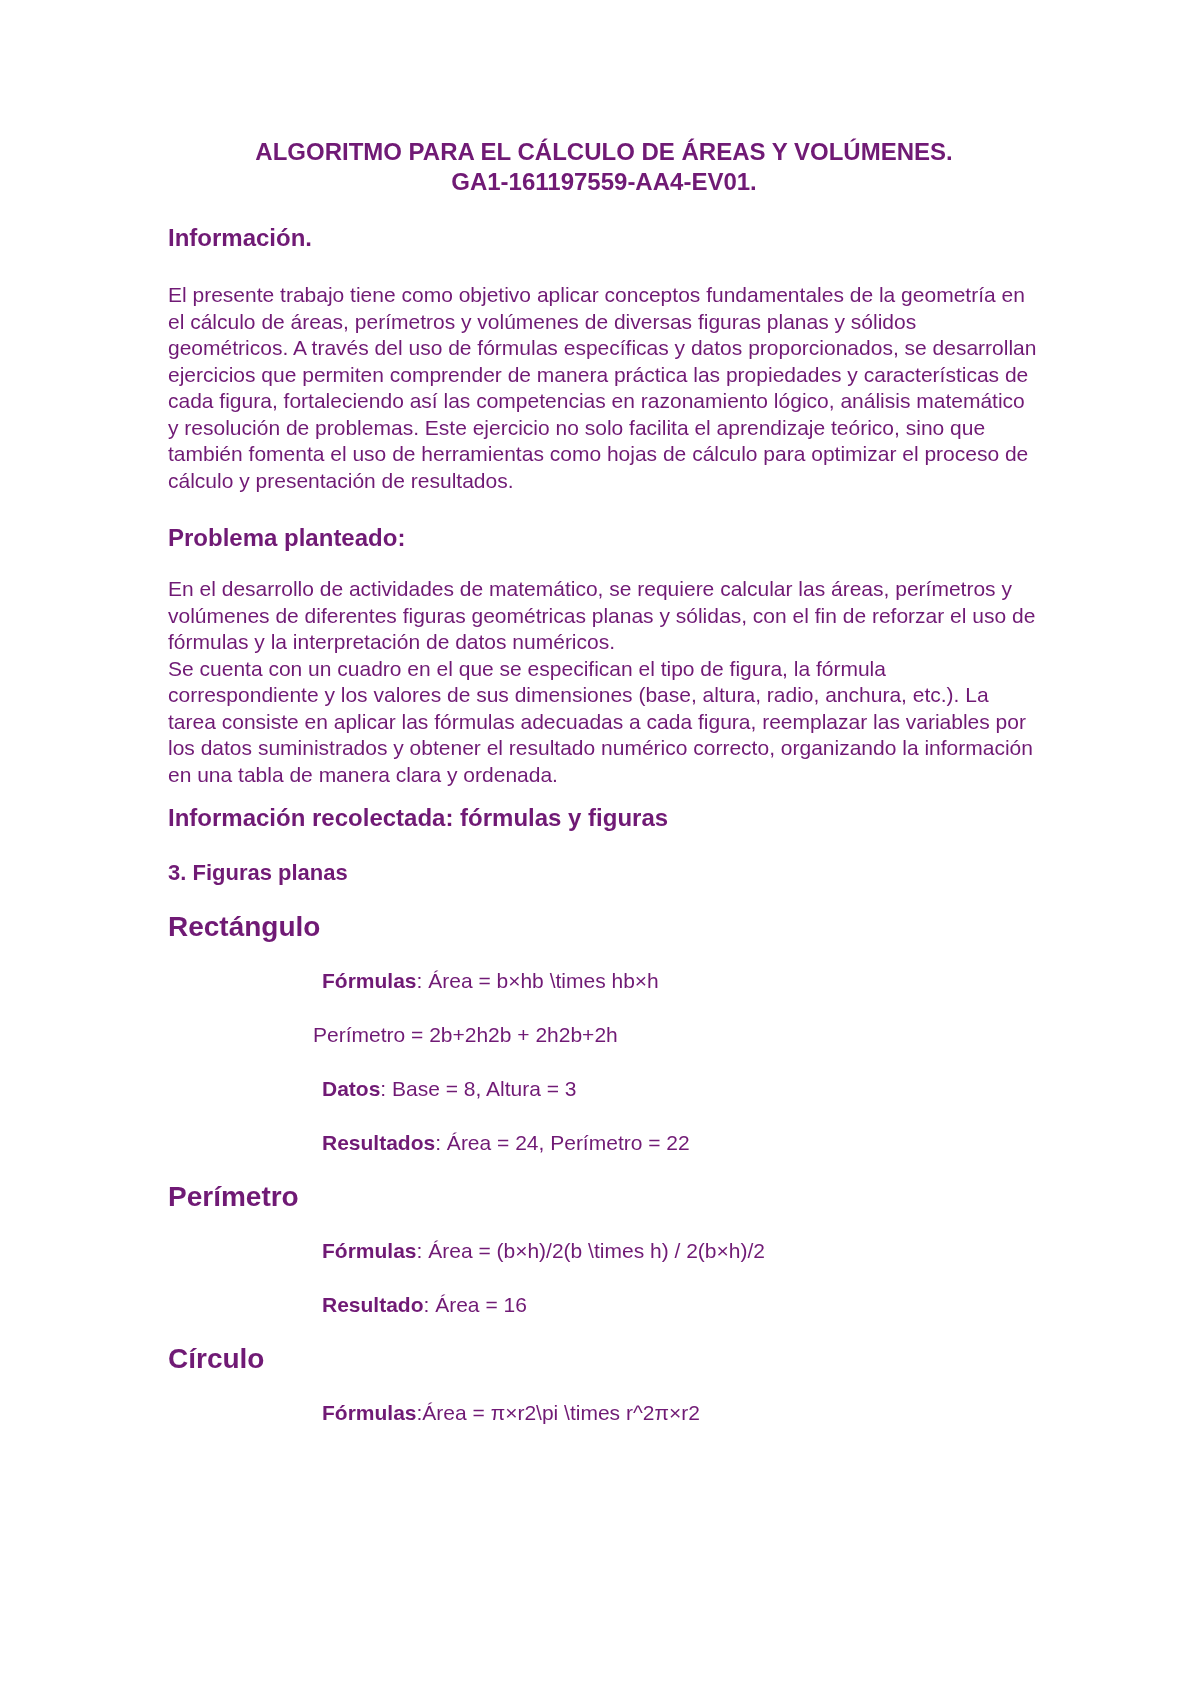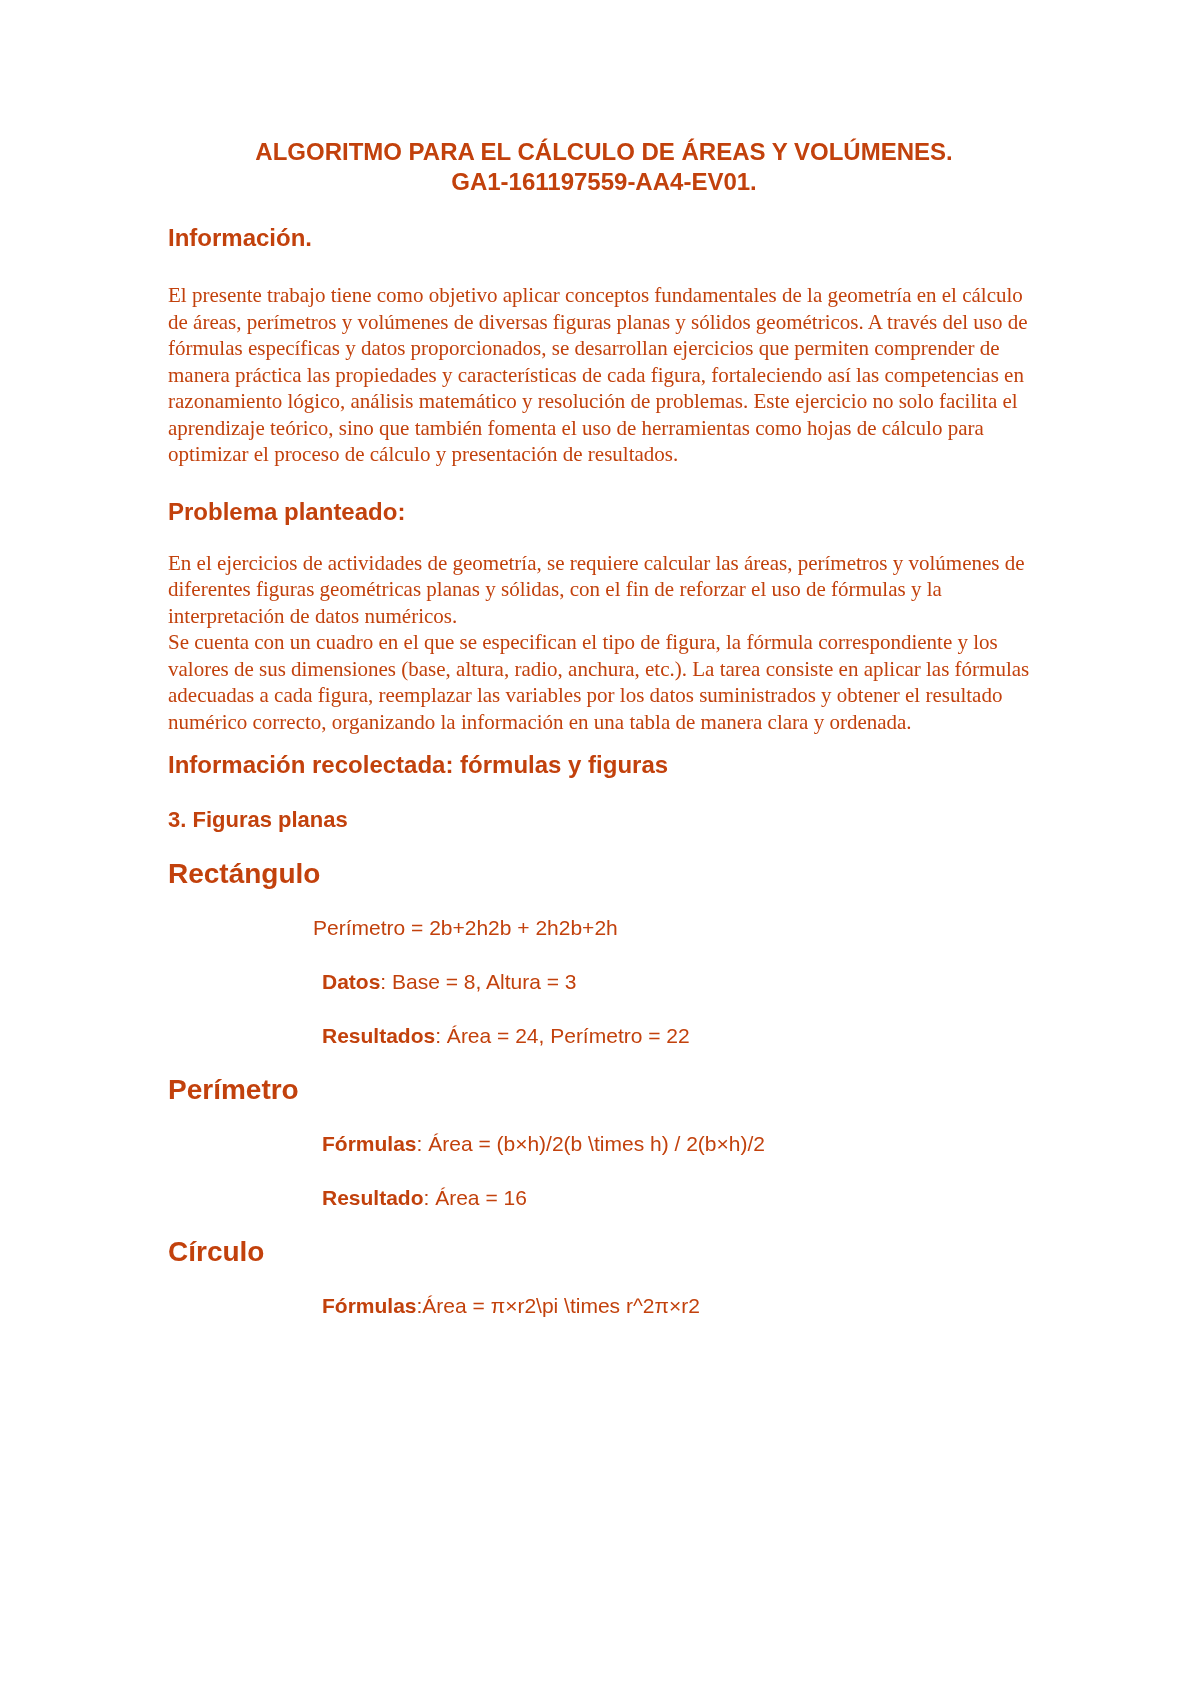--- a/index.html
+++ b/index.html
@@ -3,21 +3,21 @@
 <meta charset="utf-8">
 <style>
   html, body { margin: 0; padding: 0; background: #ffffff; }
   * { box-sizing: border-box; }
 
   .page {
     position: relative;
     width: 1200px;
     height: 1432px;
     background: #ffffff;
-    color: #c2410c;
+    color: #701a75;
     font-family: "Liberation Sans", "DejaVu Sans", sans-serif;
     font-size: 21px;
     line-height: 26.5px;
     padding: 137px 160px 1px 168px;
     overflow: hidden;
   }
 
   .doc-title {
     font-weight: 700;
     font-size: 24px;
@@ -30,21 +30,21 @@
   .doc-h2 {
     font-weight: 700;
     font-size: 24px;
     line-height: 28px;
     margin: 0;
   }
   .h2-introduccion { margin-top: 27px; }
   .h2-problema     { margin-top: 30px; }
   .h2-informacion  { margin-top: 16px; }
 
-  .doc-p { margin: 0; max-width: 872px; font-family: Liberation Serif, serif; }
+  .doc-p { margin: 0; max-width: 872px; }
   .p-introduccion { margin-top: 30px; }
   .p-problema     { margin-top: 24px; }
 
   .doc-h3 {
     font-weight: 700;
     font-size: 22px;
     line-height: 26px;
     margin: 28px 0 0 0;
   }
 
@@ -73,30 +73,31 @@
     <span class="block">GA1-161197559-AA4-EV01.</span>
   </h1>
 
   <h2 class="doc-h2 h2-introduccion">Información.</h2>
 
   <p class="doc-p p-introduccion">El presente trabajo tiene como objetivo aplicar conceptos fundamentales de la geometría en el cálculo de áreas, perímetros y volúmenes de diversas figuras planas y sólidos geométricos. A través del uso de fórmulas específicas y datos proporcionados, se desarrollan ejercicios que permiten comprender de manera práctica las propiedades y características de cada figura, fortaleciendo así las competencias en razonamiento lógico, análisis matemático y resolución de problemas. Este ejercicio no solo facilita el aprendizaje teórico, sino que también fomenta el uso de herramientas como hojas de cálculo para optimizar el proceso de cálculo y presentación de resultados.</p>
 
   <h2 class="doc-h2 h2-problema">Problema planteado:</h2>
 
   <p class="doc-p p-problema">
-    <span class="block">En el ejercicios de actividades de geometría, se requiere calcular las áreas, perímetros y volúmenes de diferentes figuras geométricas planas y sólidas, con el fin de reforzar el uso de fórmulas y la interpretación de datos numéricos.</span>
+    <span class="block">En el desarrollo de actividades de matemático, se requiere calcular las áreas, perímetros y volúmenes de diferentes figuras geométricas planas y sólidas, con el fin de reforzar el uso de fórmulas y la interpretación de datos numéricos.</span>
     <span class="block">Se cuenta con un cuadro en el que se especifican el tipo de figura, la fórmula correspondiente y los valores de sus dimensiones (base, altura, radio, anchura, etc.). La tarea consiste en aplicar las fórmulas adecuadas a cada figura, reemplazar las variables por los datos suministrados y obtener el resultado numérico correcto, organizando la información en una tabla de manera clara y ordenada.</span>
   </p>
 
   <h2 class="doc-h2 h2-informacion">Información recolectada: fórmulas y figuras</h2>
 
   <h3 class="doc-h3">3. Figuras planas</h3>
 
   <h4 class="fig-name">Rectángulo</h4>
 
+  <p class="fline"><b>Fórmulas</b><span>: Área = b×hb \times hb×h</span></p>
 
   <p class="fline fline--sm"><b></b><span>Perímetro = 2b+2h2b + 2h2b+2h</span></p>
 
   <p class="fline"><b>Datos</b><span>: Base = 8, Altura = 3</span></p>
 
   <p class="fline"><b>Resultados</b><span>: Área = 24, Perímetro = 22</span></p>
 
   <h4 class="fig-name">Perímetro</h4>
 
   <p class="fline"><b>Fórmulas</b><span>: Área = (b×h)/2(b \times h) / 2(b×h)/2</span></p>

